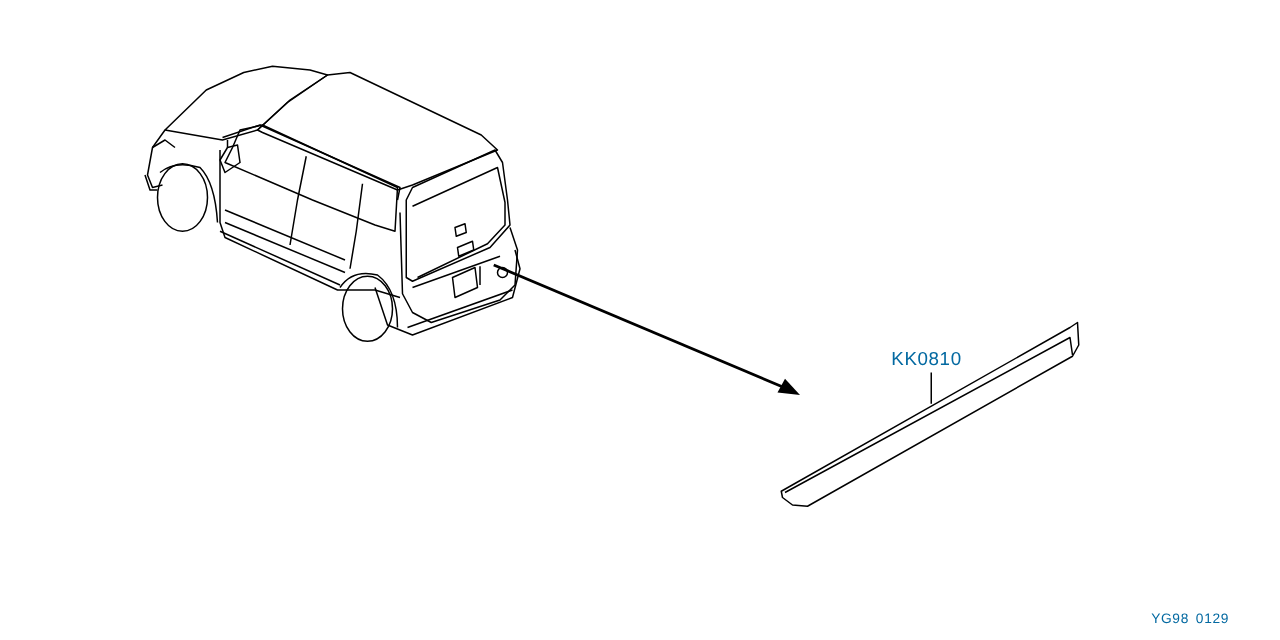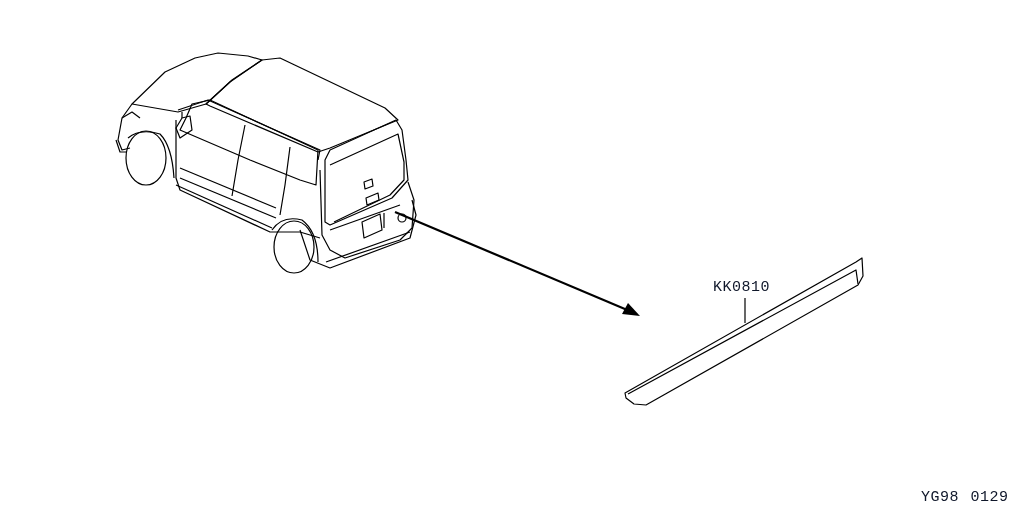--- a/index.html
+++ b/index.html
@@ -1,20 +1,20 @@
 <!DOCTYPE html>
 <html><head>
 <meta charset="utf-8">
 <style>
   html, body { margin: 0; padding: 0; background: #ffffff; }
   body { width: 1024px; height: 512px; position: relative; overflow: hidden; font-family: "DejaVu Sans Mono", monospace; }
   svg.drawing { position: absolute; left: 0; top: 0; }
-  .label { position: absolute; font-family: Liberation Mono, monospace; color: #0f172a; letter-spacing: 0.5px; }
+  .label { position: absolute; font-family: Liberation Sans, sans-serif; color: #0369a1; letter-spacing: 0.5px; }
   .part-label { left: 713px; top: 279px; font-size: 15px; }
-  .ref-code { left: 921px; top: 489px; font-size: 15px; word-spacing: 2px; }
+  .ref-code { left: 921px; top: 489px; font-size: 11px; word-spacing: 2px; }
 </style>
 </head>
 <body>
 
 <svg class="drawing" width="1024" height="512" viewBox="0 0 1024 512">
   <g fill="none" stroke="#000" stroke-width="1.2" stroke-linejoin="round">
 
     <path d="M132 104 L165 72 L195 58 L218 53 L248 56 L262 60 L230 82 L206 104 L178 112 Z"></path>
 
     <path d="M206 104 L232 80 L262 60 L280 58 L385 108 L398 120 L330 148 L318 152 L210 106 Z"></path>

